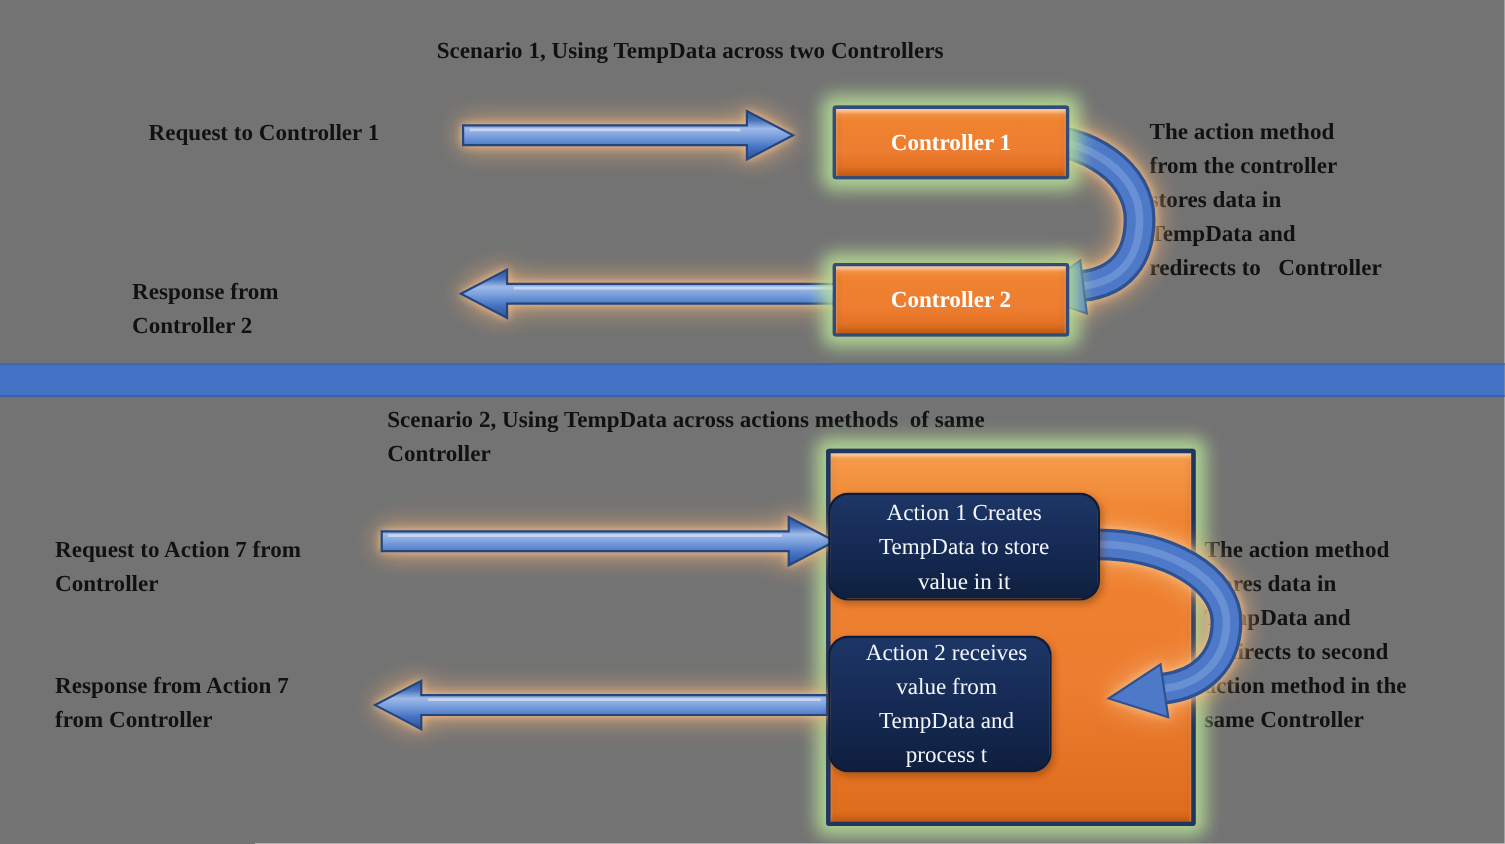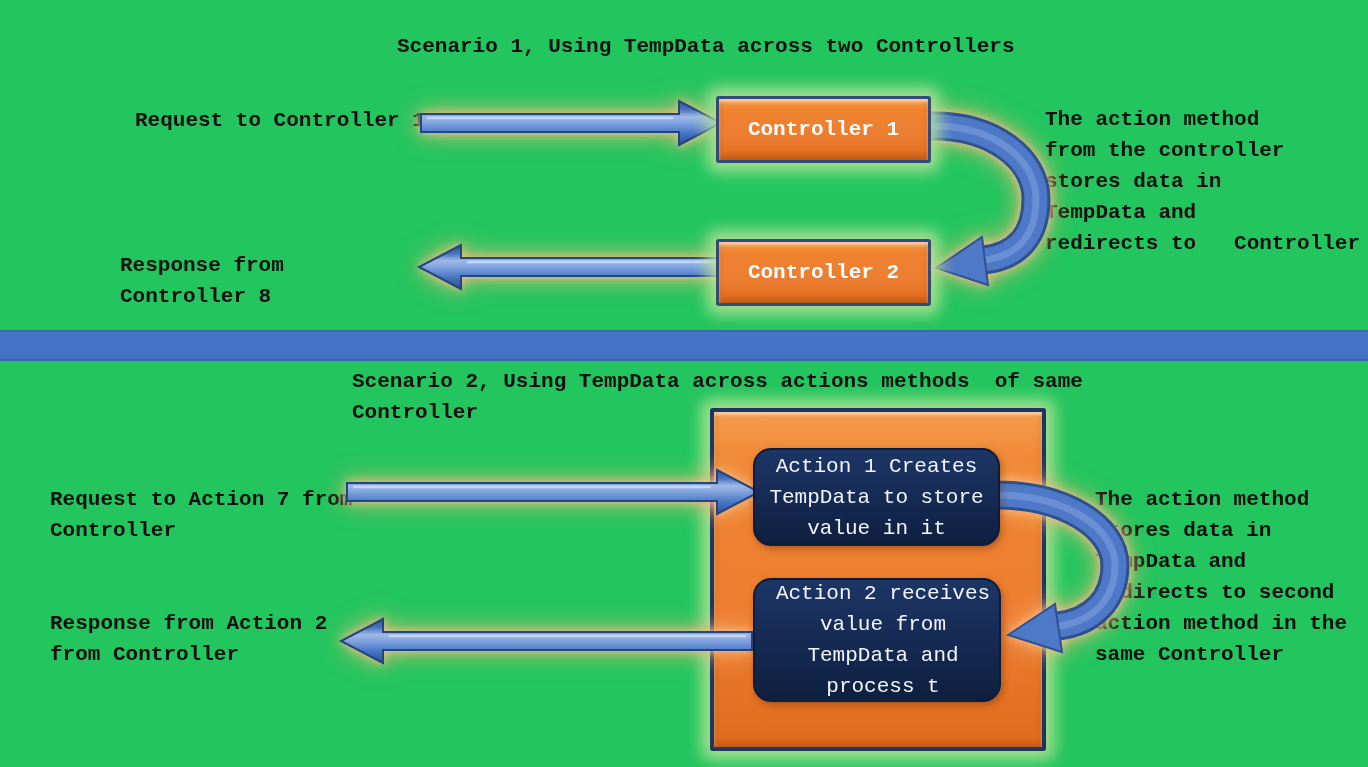--- a/index.html
+++ b/index.html
@@ -1,17 +1,17 @@
 <!DOCTYPE html>
 <html style="--box_orange: #ED7D31; --box_border_navy: #1F3660; --action_navy: #142850; --arrow_blue: #4472C4; --arrow_border: #2F528F; --divider_blue: #4472C4; --glow_green: #BAE398; --glow_orange: #F7B575;"><head>
 <meta charset="utf-8">
 <style>
   html,body{margin:0;padding:0;background:#fff;}
-  .canvas{position:relative;width:1368px;height:767px;background:#22c55e;overflow:hidden;
-          font-family:Liberation Mono, monospace;}
+  .canvas{position:relative;width:1368px;height:767px;background:#737373;overflow:hidden;
+          font-family:Liberation Serif, serif;}
 
   
   .lbl{position:absolute;font-weight:bold;font-size:21px;line-height:31px;color:#111;
        white-space:pre-wrap;}
   #s1-title{left:397px;top:31px;}
   #s1-request-label{left:135px;top:105px;text-align:center;}
   #s1-response-label{left:120px;top:250px;}
   #s1-note{left:1045px;top:104px;}
   #s2-title{left:332px;top:366px;margin-left:20px;}
   #s2-request-label{left:50px;top:484px;}
@@ -21,35 +21,35 @@
   
   #divider{position:absolute;left:0;top:330px;width:1368px;height:31px;box-sizing:border-box;
            background:var(--divider_blue,#4472C4);
            border-top:2px solid #3E68B2;border-bottom:2px solid #3A62AC;z-index:1;}
 
   
   .orange-box{position:absolute;box-sizing:border-box;border-radius:3px;
       background:linear-gradient(180deg,#F59B4C 0%,#EF832F 18%,var(--box_orange,#ED7D31) 62%,#DE6C1C 100%);
       box-shadow:0 0 15px 9px rgba(186,228,152,.85),
                  inset 0 3px 3px rgba(255,255,255,.5),
-                 inset 0 -4px 6px rgba(130,55,0,.35);}
+                 inset 0 -4px 6px rgba(130,55,0,.35);margin-left:41px;}
   .ctrl-box{border:3px solid #344A77;display:flex;align-items:center;justify-content:center;
       color:#fff;font-weight:bold;font-size:21px;z-index:4;}
   #c1{left:716px;top:96px;width:215px;height:67px;}
   #c2{left:716px;top:239px;width:215px;height:67px;}
   #container2{left:710px;top:408px;width:336px;height:343px;border:4px solid #1F3660;z-index:1;}
 
   
   .action-box{position:absolute;box-sizing:border-box;border-radius:18px;z-index:4;
       background:linear-gradient(180deg,#1D3666 0%,#142850 60%,#0F1F3E 100%);
       border:2px solid #0D1C3A;display:flex;align-items:center;justify-content:center;
       color:#F2F6FC;font-size:21px;line-height:31px;text-align:center;white-space:pre-wrap;
       box-shadow:2px 3px 7px rgba(95,42,0,.4);}
   #a1{left:753px;top:448px;width:247px;height:98px;}
-  #a2{left:753px;top:578px;width:248px;height:124px;padding-left:12px;}
+  #a2{left:753px;top:578px;width:203px;height:124px;padding-left:12px;}
 
   
   .arrow{position:absolute;overflow:visible;
       filter:drop-shadow(0 0 4px rgba(248,192,140,.95)) drop-shadow(0 0 12px rgba(247,181,117,.85));}
   .straight{z-index:3;}
   .curved{z-index:2;}
   #arr-s1-right{left:419px;top:99px;}
   #arr-s1-left{left:417px;top:243px;}
   #arr-s2-right{left:345px;top:468px;}
   #arr-s2-left{left:339px;top:617px;}
@@ -70,21 +70,21 @@
         <stop offset="0.5" stop-color="#7FA3DE"></stop>
         <stop offset="0.75" stop-color="#4472C4"></stop>
         <stop offset="1" stop-color="#2E5190"></stop>
       </linearGradient>
     </defs>
   </svg>
 
   <div class="lbl" id="s1-title">Scenario 1, Using TempData across two Controllers</div>
   <div class="lbl" id="s1-request-label">Request to Controller 1</div>
   <div class="lbl" id="s1-response-label">Response from
-Controller 8</div>
+Controller 2</div>
   <div class="lbl" id="s1-note">The action method
 from the controller
 stores data in
 TempData and
 redirects to   Controller</div>
 
   <svg class="arrow straight" id="arr-s1-right" width="304" height="48">
     <polygon points="2,15 260,15 260,2 302,24 260,46 260,33 2,33" fill="url(#arrowGrad)" stroke="#24467E" stroke-width="2"></polygon>
     <line x1="8" y1="19" x2="254" y2="19" stroke="rgba(255,255,255,.45)" stroke-width="2.5"></line>
   </svg>
@@ -108,21 +108,21 @@
   <div class="orange-box ctrl-box" id="c2">
     <span>Controller 2</span>
   </div>
 
   <div id="divider"></div>
 
   <div class="lbl" id="s2-title">Scenario 2, Using TempData across actions methods  of same
 Controller</div>
   <div class="lbl" id="s2-request-label">Request to Action 7 from
 Controller</div>
-  <div class="lbl" id="s2-response-label">Response from Action 2
+  <div class="lbl" id="s2-response-label">Response from Action 7
 from Controller</div>
   <div class="lbl" id="s2-note">The action method
 stores data in
 TempData and
 redirects to second
 action method in the
 same Controller</div>
 
   <div class="orange-box" id="container2"></div>
 

